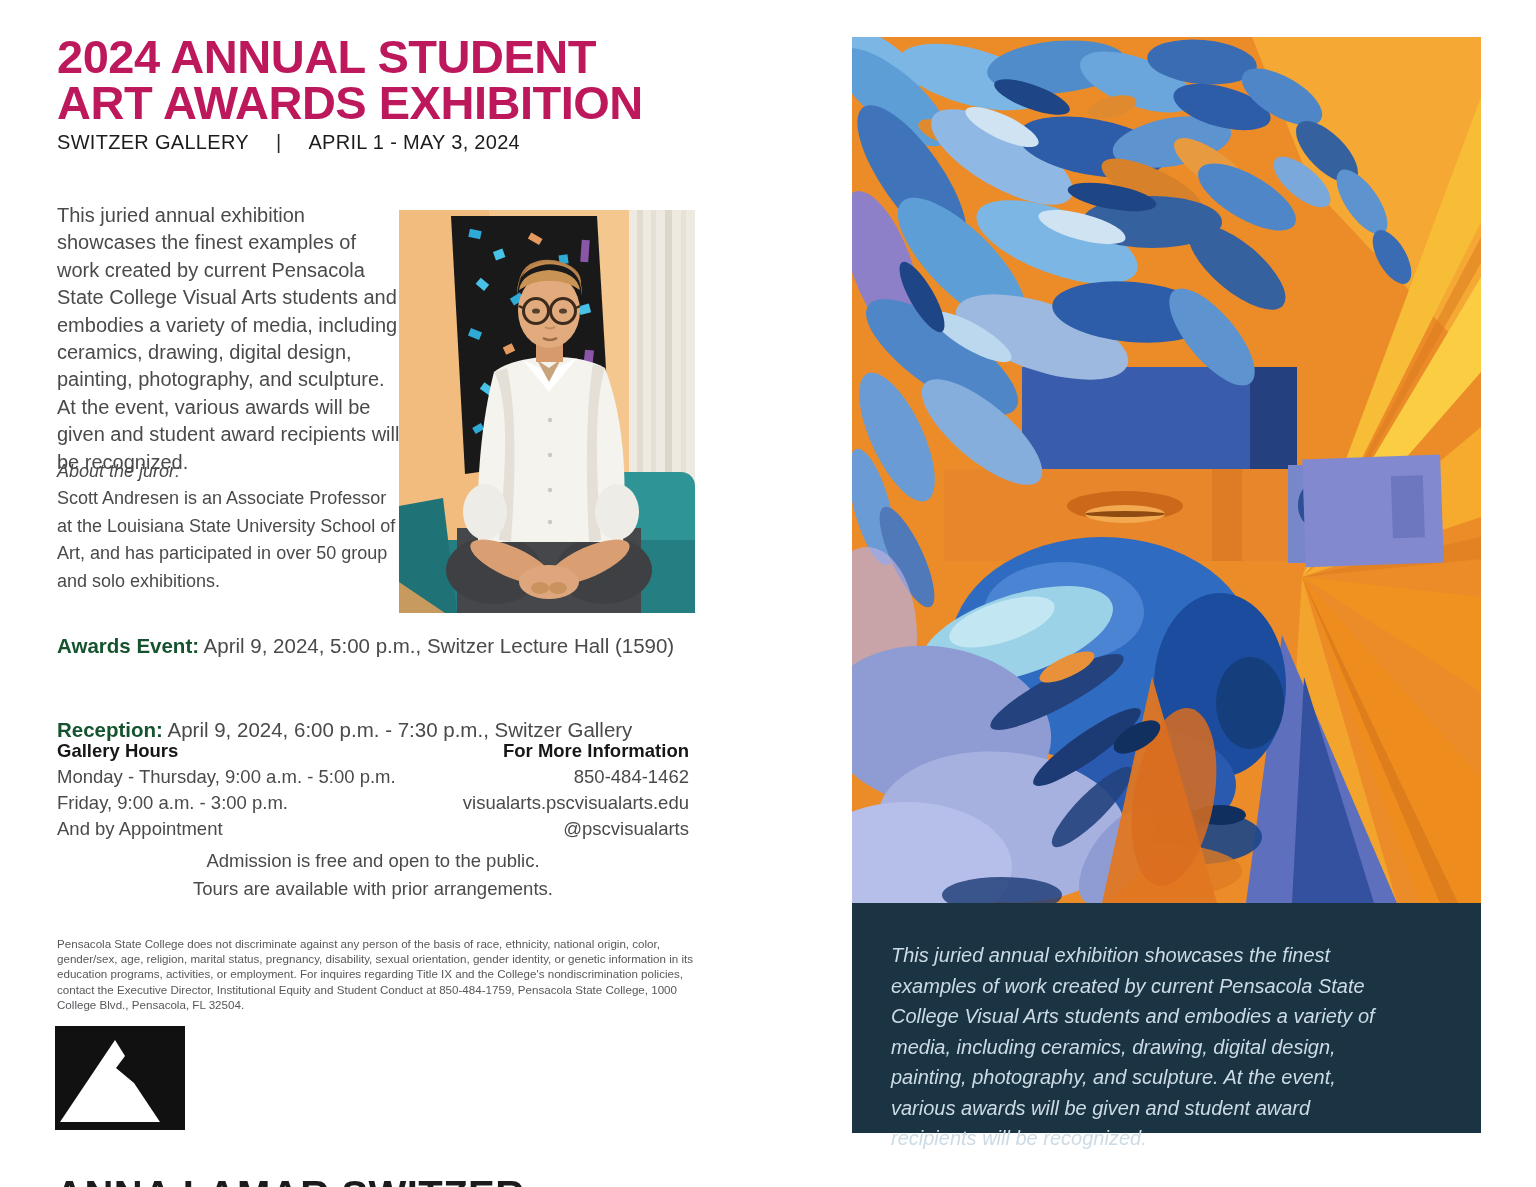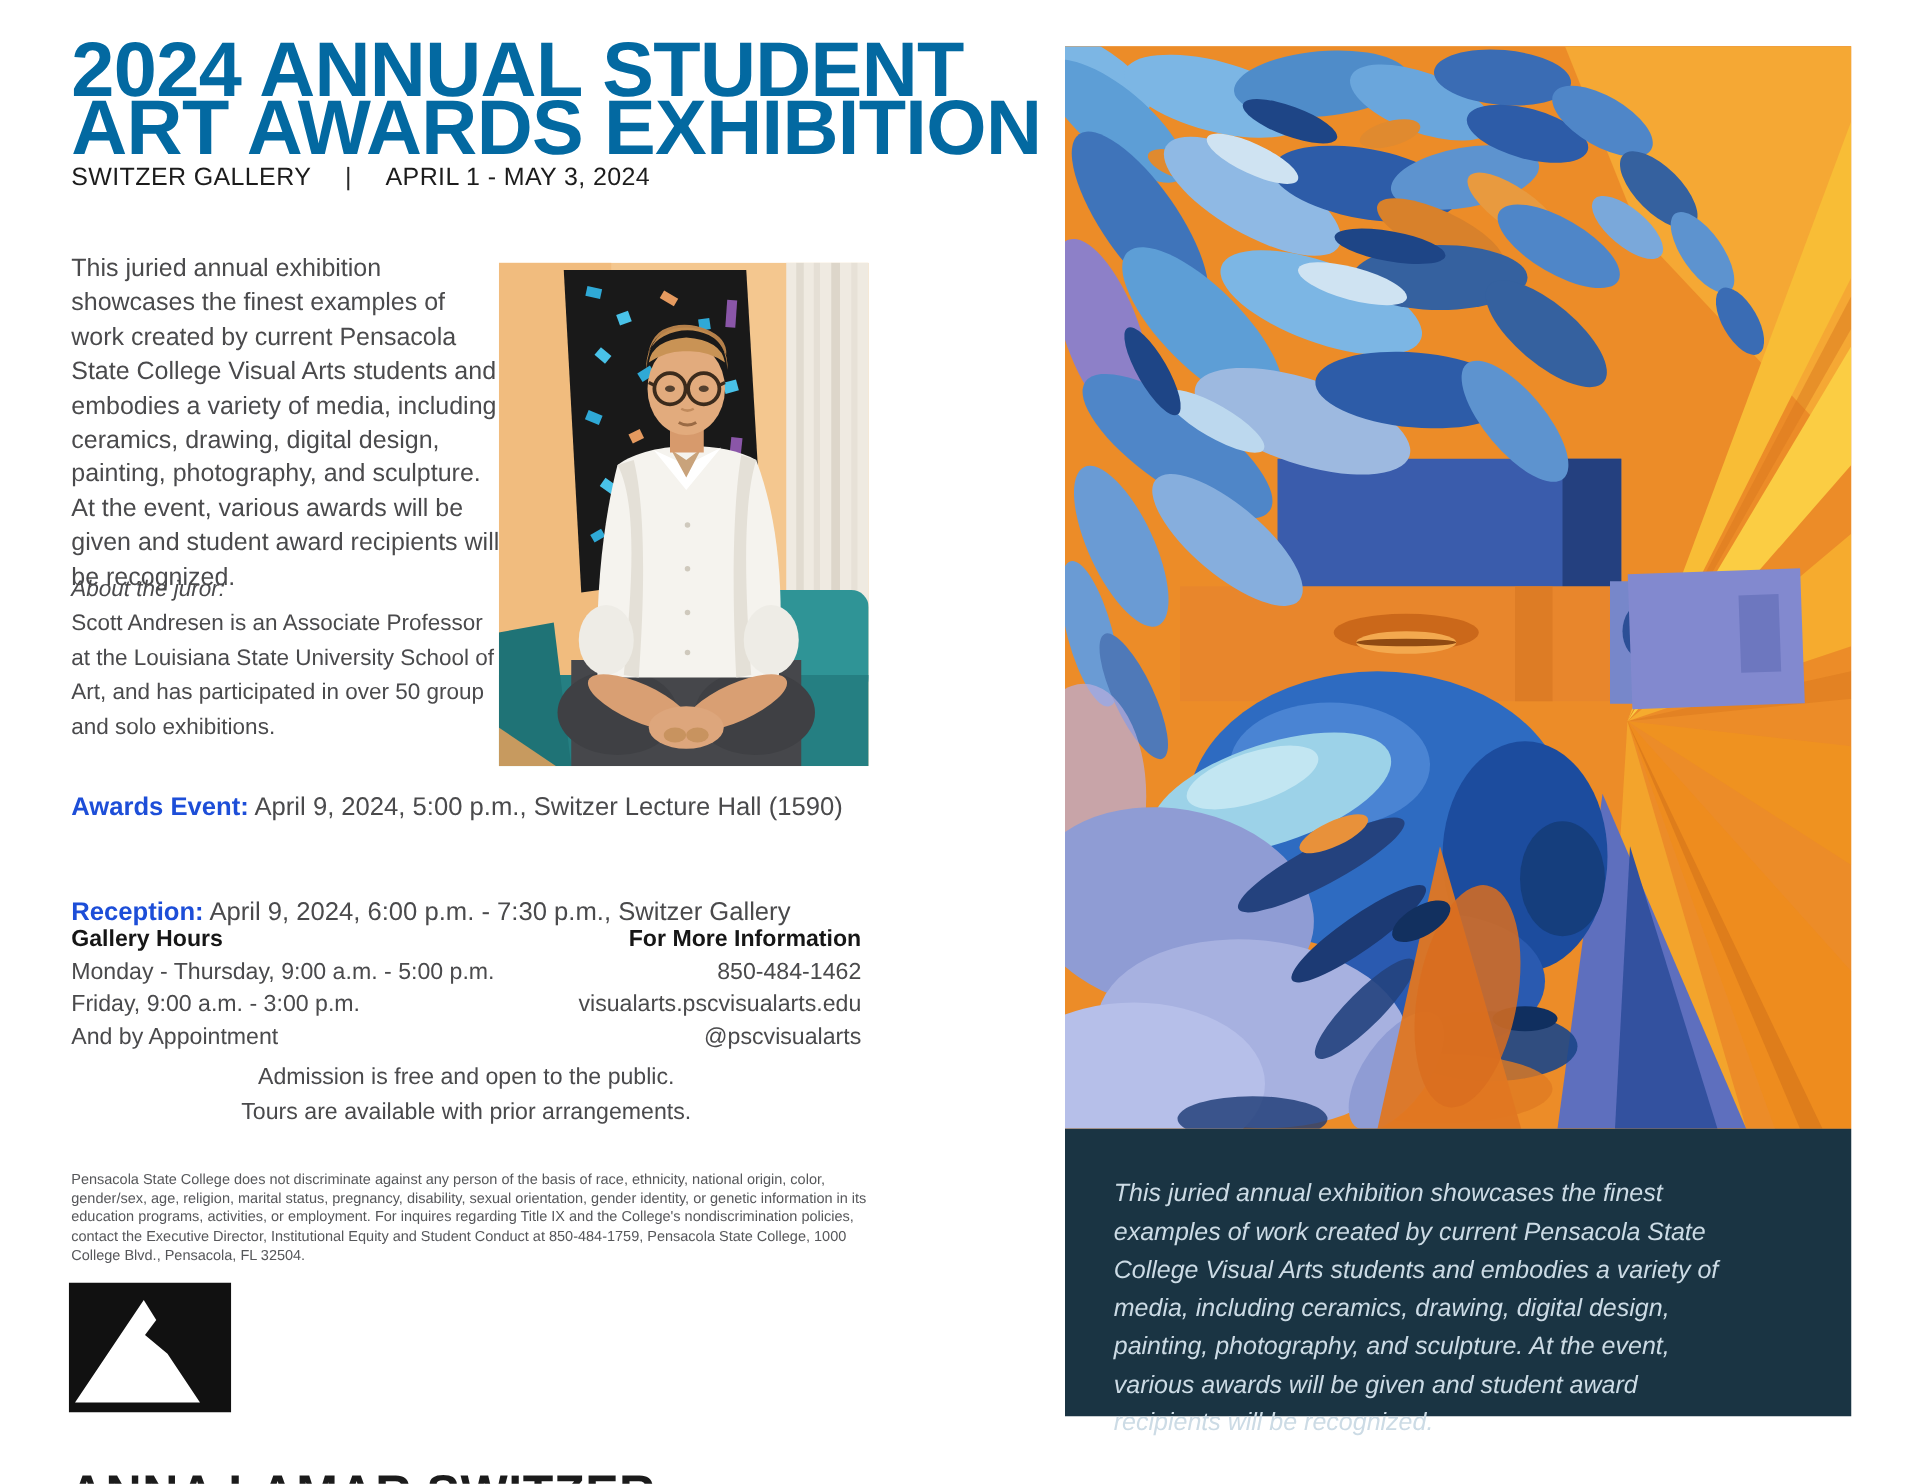--- a/index.html
+++ b/index.html
@@ -4,32 +4,32 @@
 <style>
   * { margin:0; padding:0; box-sizing:border-box; }
   html,body { background:#ffffff; }
   body {
     width:1536px; height:1187px; position:relative; overflow:hidden;
     font-family:"Liberation Sans", sans-serif; color:#1b1b1b;
   }
   .abs { position:absolute; }
 
   
-  .title { left:57px; top:34px; font-weight:800; font-size:62px; line-height:46px;
-           letter-spacing:-0.5px; color:#0369a1; }
+  .title { left:57px; top:34px; font-weight:800; font-size:47px; line-height:46px;
+           letter-spacing:-0.5px; color:#be185d; }
   .subtitle { left:57px; top:131px; font-size:20px; color:#1c1c1c; letter-spacing:0.3px;
               display:flex; align-items:center; }
   .subtitle .sep { margin:0 27px; font-weight:300; color:#2a2a2a; }
 
   
   .intro { left:57px; top:202px; width:345px; font-size:20px; line-height:27.4px; color:#4a4a4c; }
   .juror { left:57px; top:458px; width:345px; font-size:18px; line-height:27.4px; color:#4a4a4c; }
   .juror-heading { font-style:italic; }
   .event-line { left:57px; font-size:20.5px; color:#4a4a4c; }
-  .event-line strong { color:#1d4ed8; font-weight:700; }
+  .event-line strong { color:#14532d; font-weight:700; }
   .awards { top:634px; }
   .reception { top:718px;text-align:right; }
 
   .info-row { left:57px; top:738px; width:632px; display:flex; justify-content:space-between;
               font-size:18.5px; line-height:26px; color:#4a4a4c;align-items:flex-end; }
   .info-col-right { text-align:right; }
   .info-head { font-weight:700; color:#161616; }
 
   .tours { left:57px; top:847px; width:632px; text-align:center; font-size:18.5px;
            line-height:28px; color:#4a4a4c; }

